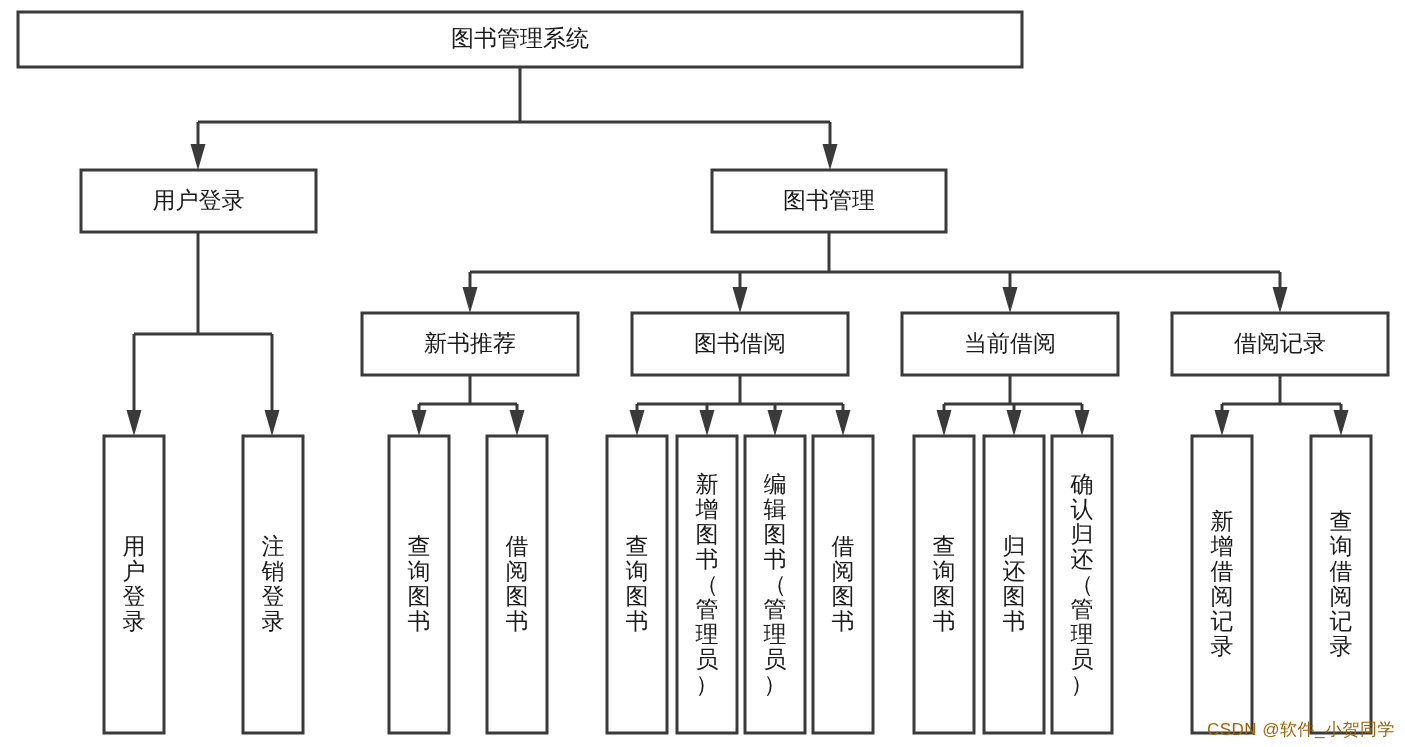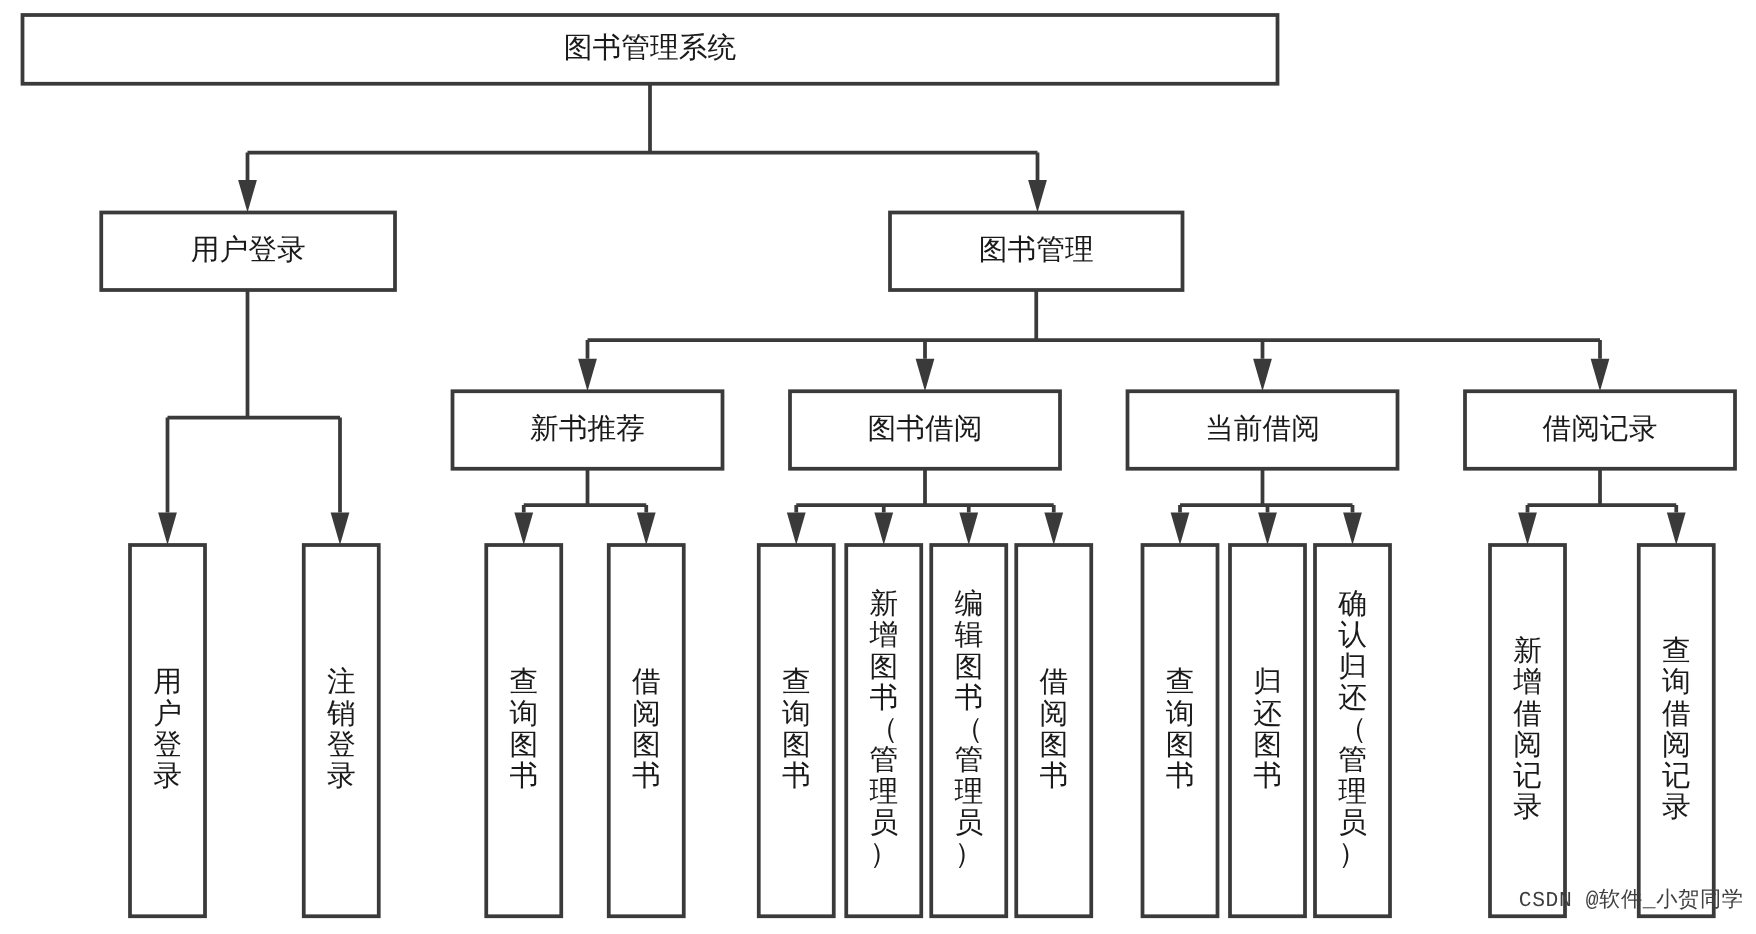--- a/index.html
+++ b/index.html
@@ -43,24 +43,24 @@
     fill: none;
     stroke-linecap: butt;
   }
   .connector-arrow {
     fill: #3a3a3a;
     stroke: none;
   }
   .watermark-text {
     position: absolute;
     right: 10px;
-    bottom: 16px;
-    font-family: Liberation Mono, monospace;
+    bottom: 6px;
+    font-family: Liberation Sans, sans-serif;
     font-size: 17px;
-    color: #404040;
+    color: #a16207;
     white-space: nowrap;
     pointer-events: none;
     letter-spacing: 0.5px;
   }
 </style>
 </head>
 <body>
 
 <div id="diagram-root">
   <svg class="diagram-canvas" id="diagram-svg" viewBox="0 0 1405 747" xmlns="http://www.w3.org/2000/svg">

